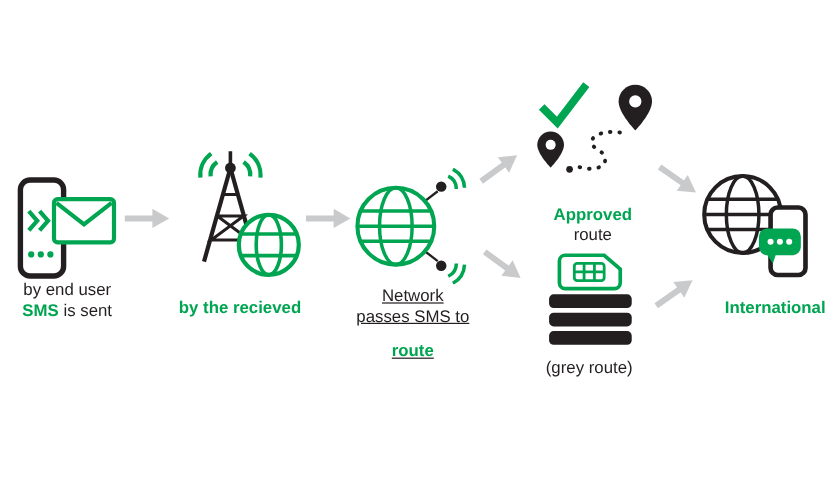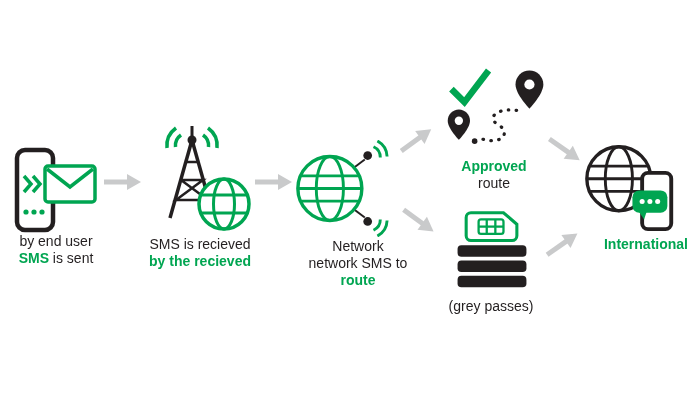--- a/index.html
+++ b/index.html
@@ -1,21 +1,21 @@
 <!DOCTYPE html>
 <html style="--green: #00A551; --dark: #231F20; --arrow_grey: #C9CACB;"><head>
 <meta charset="utf-8">
 <style>
   * { margin:0; padding:0; box-sizing:border-box; }
   html,body { background:#ffffff; }
   body { font-family:"Liberation Sans", sans-serif; }
   .canvas { position:relative; width:700px; height:400px; background:#fff; overflow:hidden; }
   .abs { position:absolute; }
   .label { font-size:14px; line-height:17px; color:var(--dark); text-align:center; font-weight:400; }
-  .green { color:var(--green); font-weight:700; }
+  .green { color:var(--green); font-weight:700;margin-top:12px; }
   
   .sg  { stroke:var(--green); fill:none; }
   .sgf { stroke:var(--green); fill:#ffffff; }
   .sd  { stroke:var(--dark); fill:none; }
   .sdf { stroke:var(--dark); fill:#ffffff; }
   .fd  { fill:var(--dark); }
   .fg  { fill:var(--green); }
   .aline { stroke:var(--arrow_grey); }
   .ahead { fill:var(--arrow_grey); }
 </style>
@@ -60,21 +60,20 @@
       <path d="M33 13 a13 13 0 0 0 -5.5 12" class="sg" stroke-width="3.5"></path>
       <path d="M60 6 a22 22 0 0 1 9 20" class="sg" stroke-width="3.5"></path>
       <path d="M55 13 a13 13 0 0 1 5.5 12" class="sg" stroke-width="3.5"></path>
       <circle cx="76" cy="82" r="25" class="sgf" stroke-width="3.5"></circle>
       <ellipse cx="76" cy="82" rx="10.5" ry="25" class="sg" stroke-width="3"></ellipse>
       <line x1="53" y1="73" x2="99" y2="73" class="sg" stroke-width="3"></line>
       <line x1="53" y1="91" x2="99" y2="91" class="sg" stroke-width="3"></line>
     </svg>
   </div>
   <div class="abs label" style="left:130px; top:236px; width:140px;">
-    <div>SMS is recieved</div>
     <div class="green">by the recieved</div>
   </div>
 
   <div class="abs" style="left:253px; top:172px;">
     <svg width="40" height="20" viewBox="0 0 40 20">
       <line x1="2" y1="10" x2="27" y2="10" class="aline" stroke-width="5"></line>
       <polygon points="25,2 39,10 25,18" class="ahead"></polygon>
     </svg>
   </div>
 
@@ -88,23 +87,23 @@
       <line x1="5" y1="50" x2="71" y2="50" class="sg" stroke-width="3"></line>
       <line x1="8" y1="63" x2="68" y2="63" class="sg" stroke-width="3"></line>
       <circle cx="77" cy="16" r="4.5" class="fd"></circle>
       <circle cx="77" cy="84" r="4.5" class="fd"></circle>
       <path d="M83 7 a12 12 0 0 1 7 11" class="sg" stroke-width="3"></path>
       <path d="M87 1 a19 19 0 0 1 10 16" class="sg" stroke-width="3"></path>
       <path d="M83 93 a12 12 0 0 0 7 -11" class="sg" stroke-width="3"></path>
       <path d="M87 99 a19 19 0 0 0 10 -16" class="sg" stroke-width="3"></path>
     </svg>
   </div>
-  <div class="abs label" style="left:296px; top:238px; width:124px;">
+  <div class="abs label" style="left:282px; top:238px; width:124px;text-decoration:underline;">
     <div>Network</div>
-    <div>network SMS to</div>
+    <div>passes SMS to</div>
     <div class="green">route</div>
   </div>
 
   <div class="abs" style="left:397px; top:130px; transform:rotate(-36deg);">
     <svg width="40" height="20" viewBox="0 0 40 20">
       <line x1="2" y1="10" x2="27" y2="10" class="aline" stroke-width="5"></line>
       <polygon points="25,2 39,10 25,18" class="ahead"></polygon>
     </svg>
   </div>
   <div class="abs" style="left:397px; top:210px; transform:rotate(36deg);">
@@ -136,21 +135,21 @@
       <rect x="10" y="54" width="72" height="12" rx="4" class="fd"></rect>
       <rect x="10" y="70" width="72" height="12" rx="4" class="fd"></rect>
       <path d="M24 4 h34 l14 12 v12 a5 5 0 0 1 -5 5 h-43 a5 5 0 0 1 -5 -5 v-19 a5 5 0 0 1 5 -5 z" class="sgf" stroke-width="3.2"></path>
       <rect x="32" y="11" width="26" height="15" rx="2.5" class="sg" stroke-width="2.4"></rect>
       <line x1="40.5" y1="11" x2="40.5" y2="26" class="sg" stroke-width="2.4"></line>
       <line x1="49.5" y1="11" x2="49.5" y2="26" class="sg" stroke-width="2.4"></line>
       <line x1="32" y1="18.5" x2="58" y2="18.5" class="sg" stroke-width="2.4"></line>
     </svg>
   </div>
   <div class="abs label" style="left:426px; top:298px; width:130px;">
-    <div>(grey passes)</div>
+    <div>(grey route)</div>
   </div>
 
   <div class="abs" style="left:543px; top:139px; transform:rotate(35deg);">
     <svg width="40" height="20" viewBox="0 0 40 20">
       <line x1="2" y1="10" x2="27" y2="10" class="aline" stroke-width="5"></line>
       <polygon points="25,2 39,10 25,18" class="ahead"></polygon>
     </svg>
   </div>
   <div class="abs" style="left:543px; top:234px; transform:rotate(-35deg);">
     <svg width="40" height="20" viewBox="0 0 40 20">

